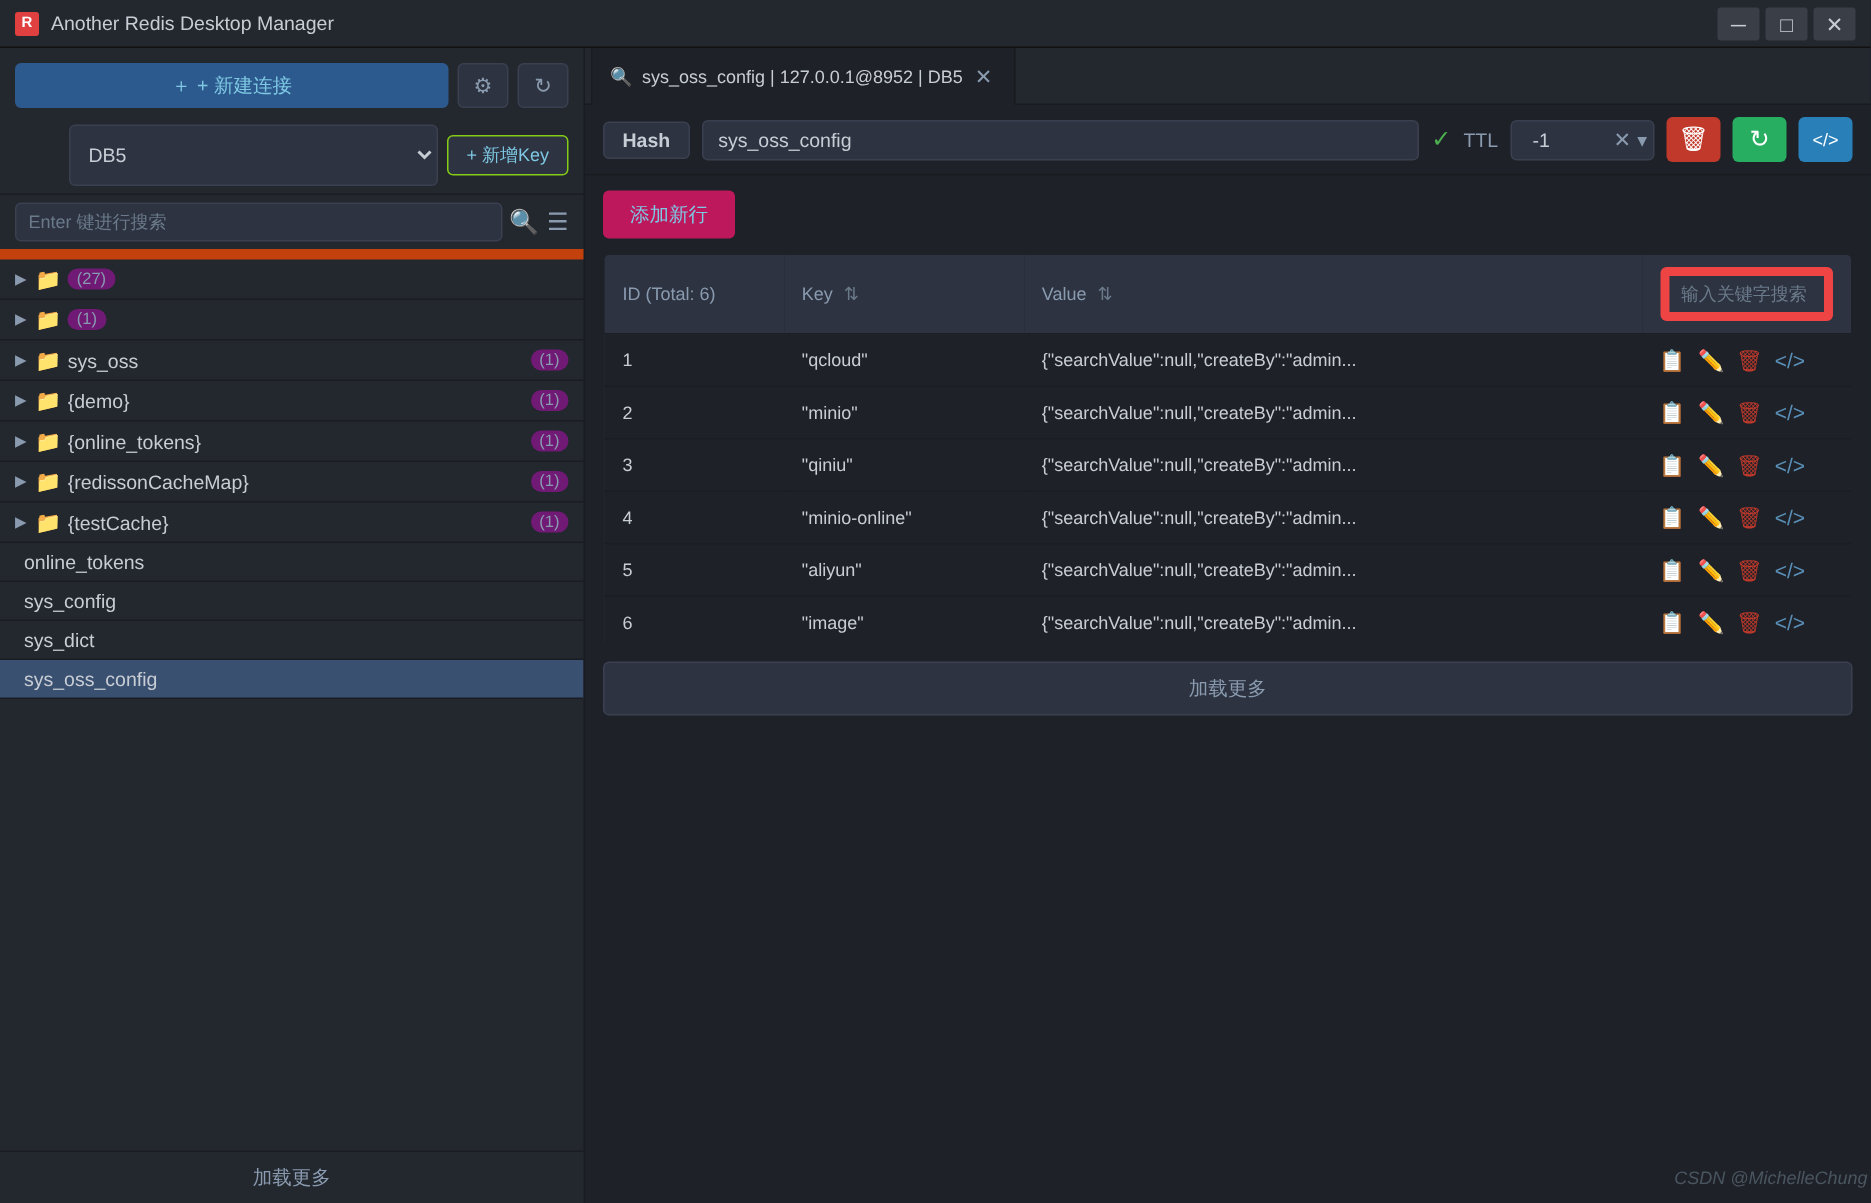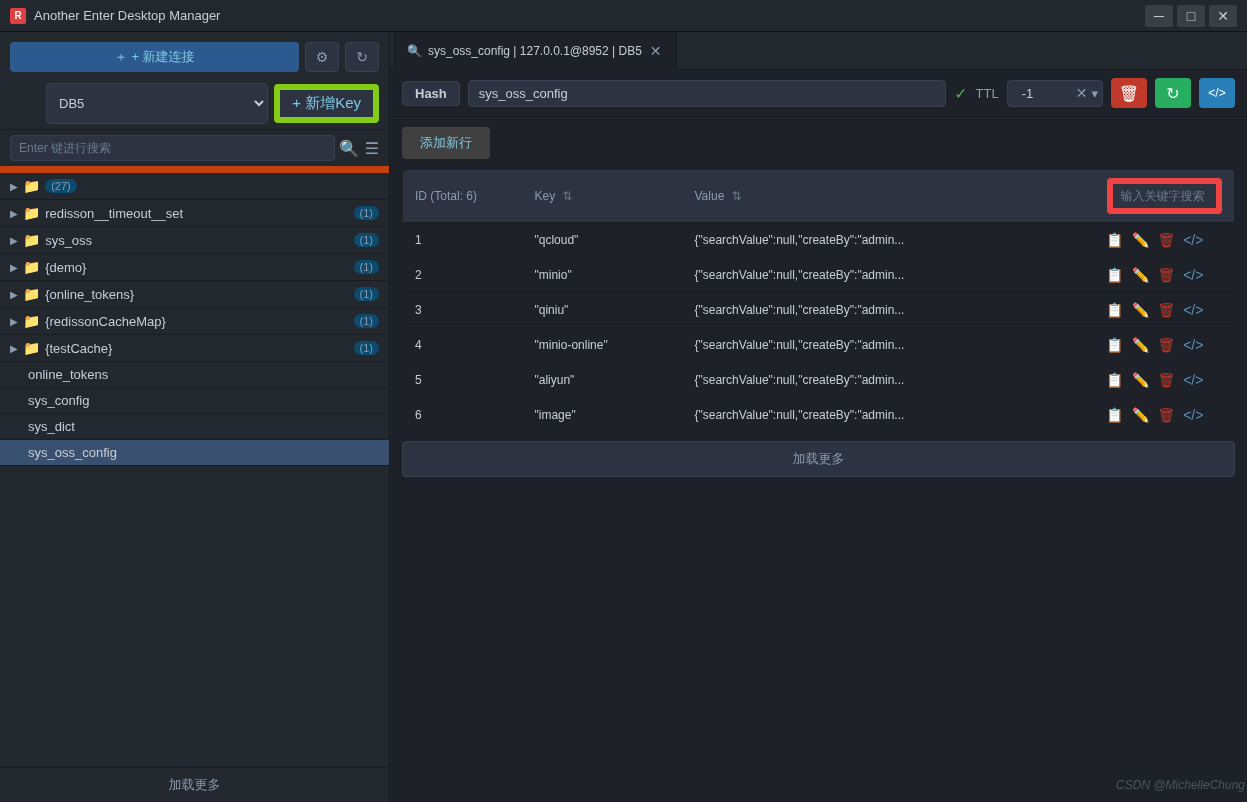--- a/index.html
+++ b/index.html
@@ -115,26 +115,26 @@
       border: 1px solid #3a4050;
       border-radius: 4px;
       color: #c8cdd5;
       padding: 11px 8px;
       font-size: 13px;
       cursor: pointer;
       margin-left: 36px;
     }
     .new-key-btn {
       background: #2d3340;
-      border: 6px solid #84cc16;
+      border: 1px solid #84cc16;
       border-radius: 4px;
       color: #7ec8e3;
       padding: 4px 12px;
       cursor: pointer;
-      font-size: 15px;
+      font-size: 12px;
       white-space: nowrap;
     }
 
     .search-row {
       padding: 5px 10px;
       border-bottom: 7px solid #c2410c;
       display: flex; align-items: center; gap: 5px;
     }
     .search-input {
       flex: 1;
@@ -163,28 +163,28 @@
     .key-group {
       display: flex; align-items: center;
       padding: 5px 10px;
       cursor: pointer;
       border-bottom: 1px solid #1a1d22;
       gap: 4px;
     }
     .folder-icon { color: #e8c44a; font-size: 14px; }
     .key-name { flex: 1; font-size: 13px; color: #c8cdd5; }
     .key-count {
-      background: #0c4a6e;
+      background: #701a75;
       color: #8a9bb0;
       font-size: 11px;
       padding: 1px 6px;
       border-radius: 10px;
     }
     .simple-key {
-      padding: 5px 10px 5px 28px;
+      padding: 5px 10px 5px 16px;
       cursor: pointer;
       border-bottom: 1px solid #1a1d22;
     }
     .simple-key.selected { background: #3a5070; color: #fff; }
     .chevron { font-size: 10px; color: #8a9bb0; margin-right: 2px; }
 
     .load-more-btn {
       width: 100%;
       background: #23272e;
       border: none;
@@ -281,21 +281,21 @@
     .btn-green { background: #27ae60; color: #fff; }
     .btn-blue { background: #2980b9; color: #fff; }
 
     
     .content-area {
       flex: 1;
       padding: 10px 12px;
       overflow: auto;
     }
     .add-row-btn {
-      background: #404040;
+      background: #be185d;
       border: none;
       border-radius: 4px;
       color: #7ec8e3;
       padding: 7px 18px;
       cursor: pointer;
       font-size: 13px;
       margin-bottom: 10px;
     }
 
     
@@ -378,21 +378,21 @@
       width: 60px;
     }
   </style>
 </head>
 <body>
 
 <div class="title-bar">
   <div class="title-bar-icon">
     <span>R</span>
   </div>
-  <span class="title-bar-text">Another Enter Desktop Manager</span>
+  <span class="title-bar-text">Another Redis Desktop Manager</span>
   <div class="title-bar-controls">
     <button class="title-btn">─</button>
     <button class="title-btn">□</button>
     <button class="title-btn close">✕</button>
   </div>
 </div>
 
 <div class="main-layout">
 
   <div class="sidebar">
@@ -429,21 +429,20 @@
     <div class="key-list">
 
       <div class="key-group">
         <span class="chevron">▶</span>
         <span class="folder-icon">📁</span>
         <span class="key-count">(27)</span>
       </div>
       <div class="key-group">
         <span class="chevron">▶</span>
         <span class="folder-icon">📁</span>
-        <span class="key-name">redisson__timeout__set</span>
         <span class="key-count">(1)</span>
       </div>
       <div class="key-group">
         <span class="chevron">▶</span>
         <span class="folder-icon">📁</span>
         <span class="key-name">sys_oss</span>
         <span class="key-count">(1)</span>
       </div>
       <div class="key-group">
         <span class="chevron">▶</span>

